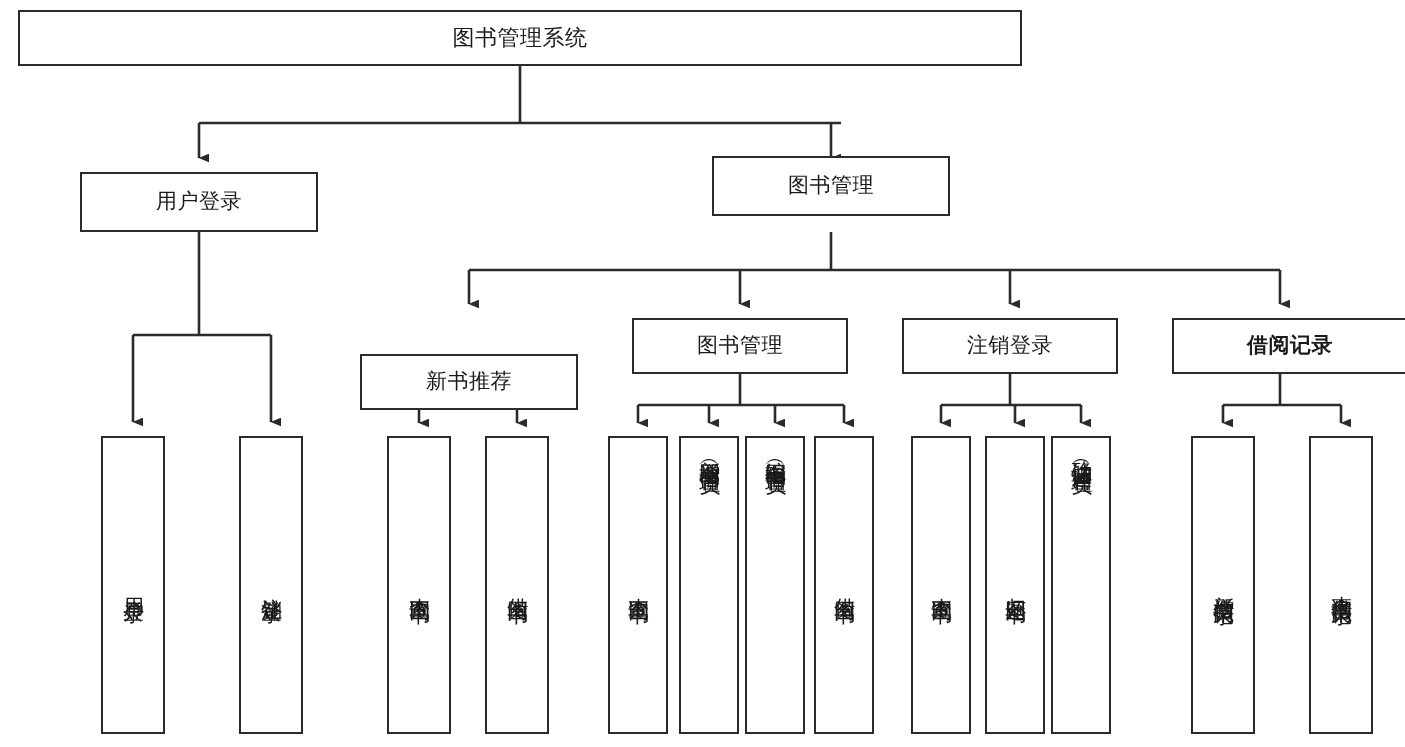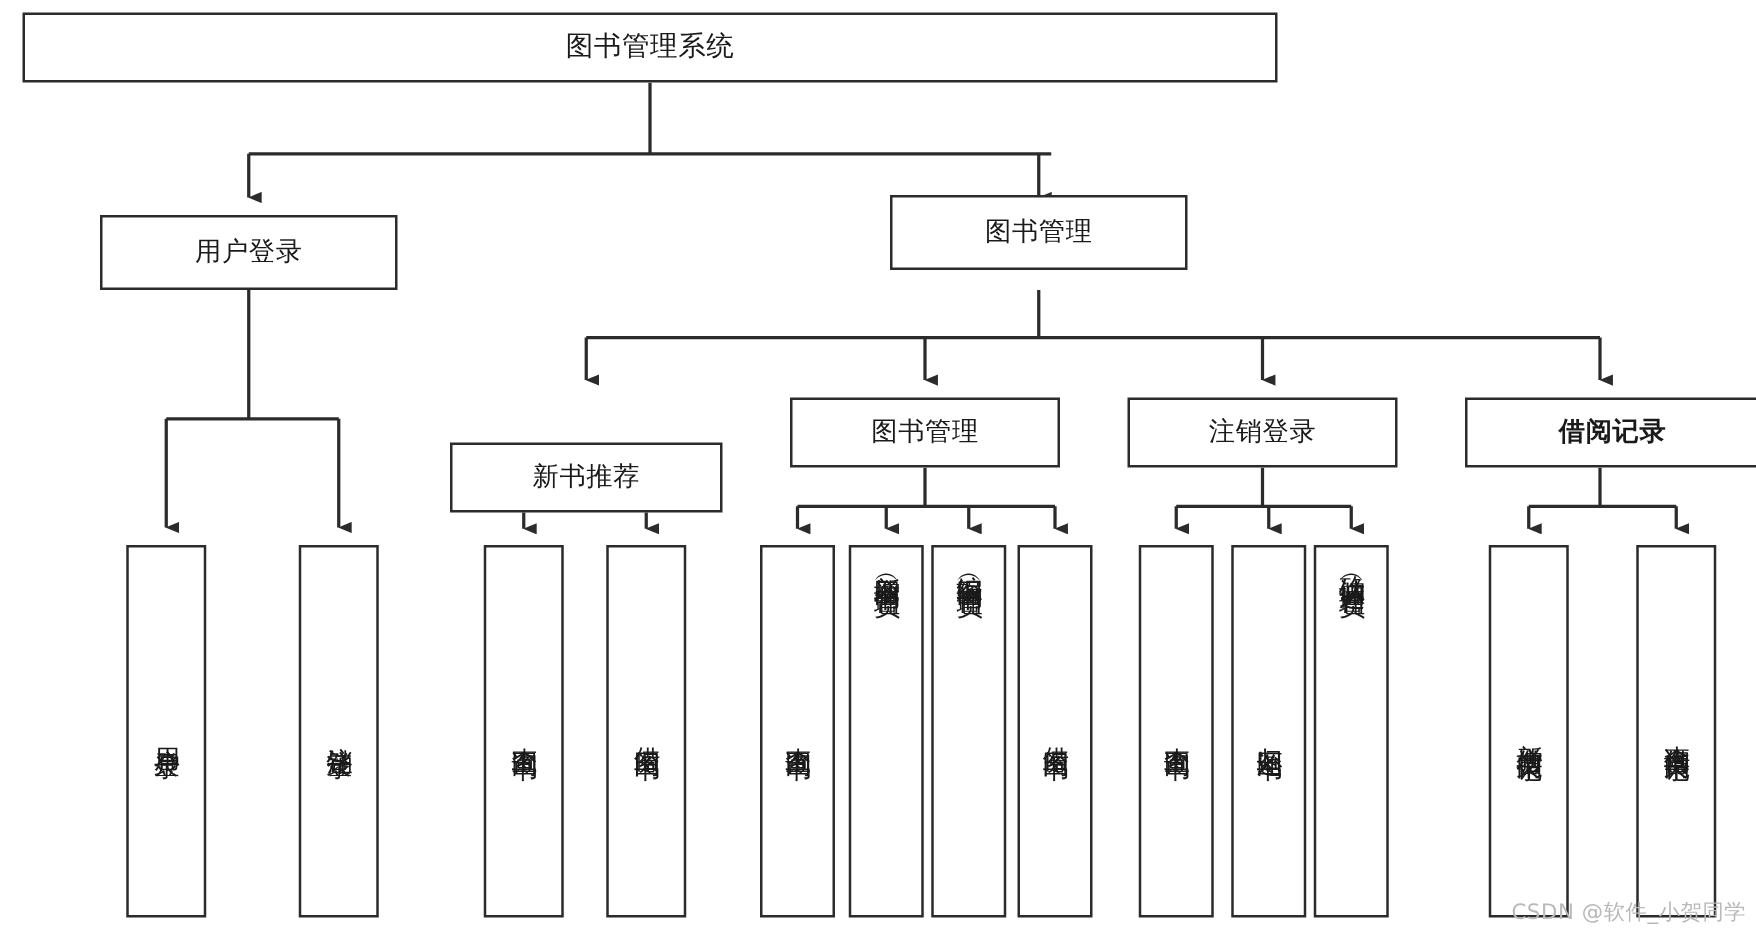--- a/index.html
+++ b/index.html
@@ -188,14 +188,13 @@
     <span class="vtext">确认归还（管理员）</span>
   </div>
 
   <div class="node v center" style="left:1191px; top:436px; width:64px; height:298px;">
     <span class="vtext">新增借阅记录</span>
   </div>
   <div class="node v center" style="left:1309px; top:436px; width:64px; height:298px;">
     <span class="vtext">查询借阅记录</span>
   </div>
 
-  <div class="watermark">CSDN @软件_小贺同学</div>
 </div>
 
 </body></html>

